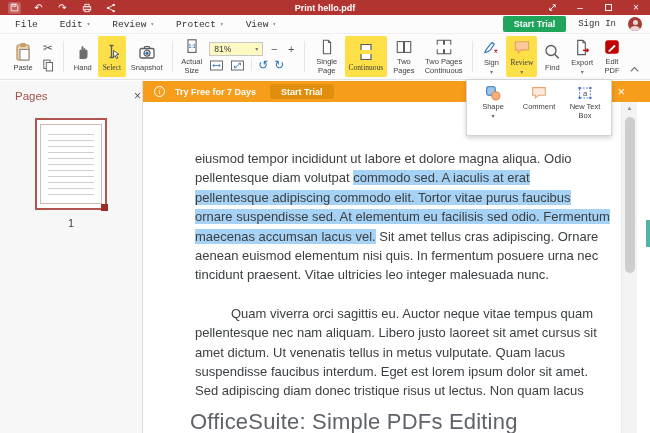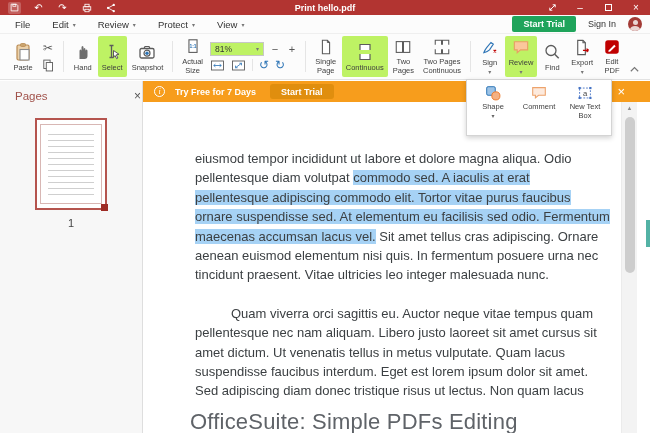--- a/index.html
+++ b/index.html
@@ -12,42 +12,42 @@
   .tb-left { display:flex; align-items:center; gap:11px; z-index:2; }
   .tb-ico { display:flex; align-items:center; justify-content:center; width:13px; height:12px; color:#fff; font-size:10px; line-height:1; }
   .tb-ico.boxed { background:rgba(255,255,255,.22); border-radius:2px; }
   .tb-title { position:absolute; left:0; right:0; text-align:center; color:#fff; font-size:9px; font-weight:bold; }
   .tb-controls { margin-left:auto; display:flex; align-items:center; gap:16px; z-index:2; color:#fff; }
   .wc { font-size:10px; line-height:1; display:flex; align-items:center; justify-content:center; width:12px; height:12px; }
   .wc-max { width:7px; height:7px; border:1px solid #fff; }
 
   
   .menubar { height:19px; background:#fcfcfc; display:flex; align-items:center; padding:0 4px; font-size:9.5px; color:#333; border-bottom:1px solid #efefef; }
-  .menus { display:flex; align-items:center; height:100%; }
+  .menus { display:flex; align-items:center; height:100%;font-family:Liberation Mono, monospace; }
   .menu-item { display:flex; align-items:center; gap:4px; padding:0 11px; height:100%; cursor:default; }
   .menu-caret { font-size:6px; color:#777; }
   .menubar-right { margin-left:auto; display:flex; align-items:center; gap:12px; padding-right:4px; }
   .start-trial-btn { background:#1fa45b; color:#fff; font-size:9px; font-weight:bold; padding:3px 11px; border-radius:2px; }
-  .signin-label { font-size:9px; color:#333; }
+  .signin-label { font-size:9px; color:#333;font-family:Liberation Mono, monospace; }
   .avatar { width:14px; height:14px; border-radius:50%; background:#a33b36; position:relative; overflow:hidden; }
   .avatar:before { content:""; position:absolute; left:4.5px; top:2.5px; width:5px; height:5px; border-radius:50%; background:#e9d5d3; }
   .avatar:after  { content:""; position:absolute; left:2px;  top:8.5px; width:10px; height:7px; border-radius:50%; background:#e9d5d3; }
 
   
   .toolbar { height:46px; background:#fcfcfc; border-bottom:1px solid #e2e2e2; display:flex; align-items:stretch; padding:2px 4px 2px 6px; }
   .tgroup { display:flex; align-items:center; gap:1px; padding:0 3px; }
   .tdivider { width:1px; background:#e5e5e5; margin:5px 2px; }
   .tbtn { display:flex; flex-direction:column; align-items:center; justify-content:center; gap:1px; padding:2px 4px; border-radius:2px; height:100%; }
-  .tbtn.active { background:#bef264; }
+  .tbtn.active { background:#fde047;font-family:Liberation Serif, serif; }
   .tbtn .lbl { font-size:7.5px; color:#3e3e3e; text-align:center; line-height:1.2; max-width:46px; }
   .minicol { display:flex; flex-direction:column; justify-content:space-around; height:100%; padding:3px 1px; }
   .mini { width:18px; height:16px; display:flex; align-items:center; justify-content:center; color:#555; font-size:12px; }
   .zoomcol { display:flex; flex-direction:column; justify-content:center; gap:3px; padding:0 2px; }
   .zoomrow { display:flex; align-items:center; gap:5px; }
-  .zoombox { border:1px solid #c7c7c7; background:#bef264; font-size:8.5px; color:#333; padding:1px 4px; display:flex; align-items:center; gap:8px; width:54px; justify-content:space-between; }
+  .zoombox { border:1px solid #c7c7c7; background:#fef9c3; font-size:8.5px; color:#333; padding:1px 4px; display:flex; align-items:center; gap:8px; width:54px; justify-content:space-between; }
   .zbtn { font-size:11px; color:#555; width:12px; text-align:center; }
   .icon-row { display:flex; align-items:center; gap:6px; }
   .rot { color:#2e75b6; font-size:12px; line-height:1; }
   .collapse-chevron { margin-left:auto; display:flex; align-items:flex-end; padding:0 6px 4px 0; color:#777; }
 
   
   .content { position:absolute; top:81px; left:0; right:0; bottom:0; display:flex; }
   .sidebar { width:143px; background:#f7f7f7; border-right:1px solid #dedede; position:relative; flex:none; }
   .sb-head { display:flex; align-items:center; justify-content:space-between; padding:9px 1px 4px 15px; }
   .sb-title { color:#a1524b; font-size:11.5px; }

